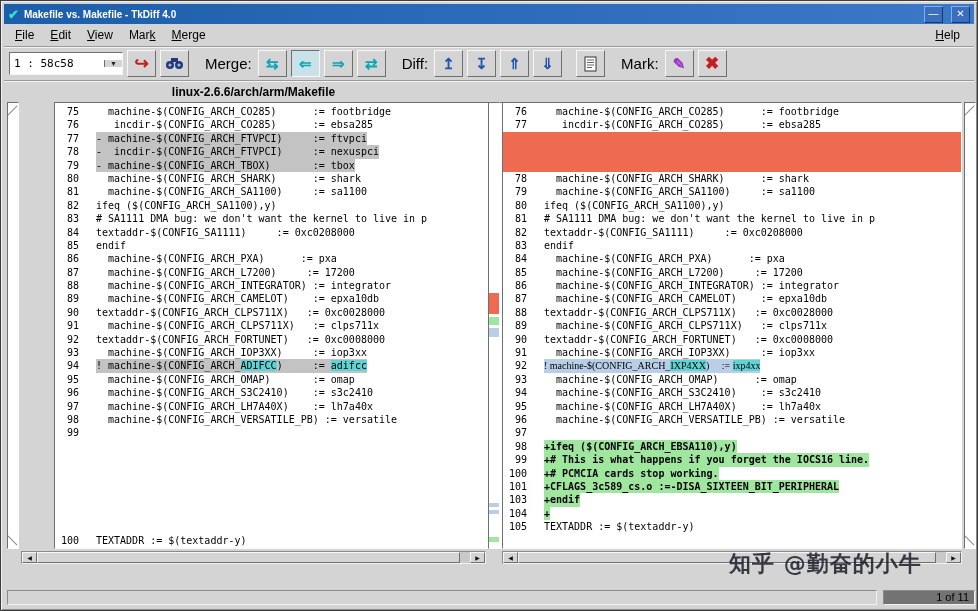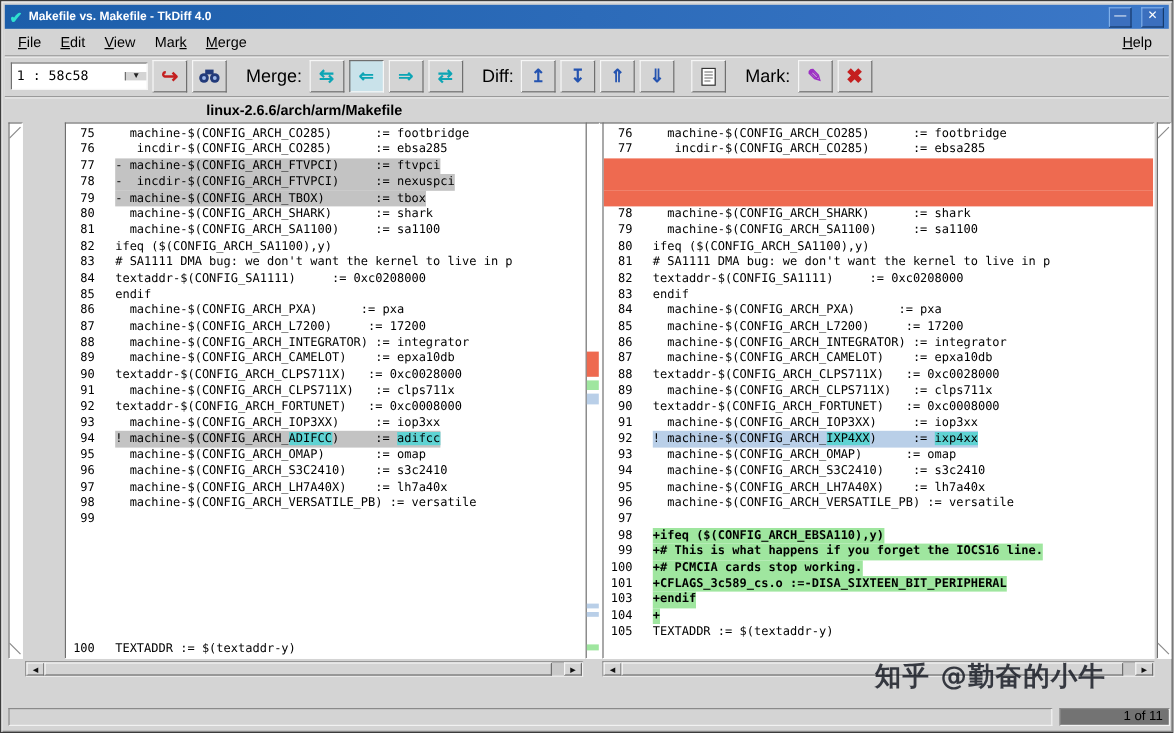--- a/index.html
+++ b/index.html
@@ -52,21 +52,21 @@
     border-color:#6f6f6f #ffffff #ffffff #6f6f6f;overflow:hidden;padding-top:2px;box-sizing:border-box;}
   .vstrip{position:absolute;top:101px;height:447px;width:12px;background:#fff;
     border:1px solid;border-color:#6f6f6f #ffffff #ffffff #6f6f6f;box-sizing:border-box;}
   .diag{position:absolute;width:13px;height:1px;background:#8a8a8a;transform:rotate(-45deg);}
   .mk{position:absolute;left:0;right:0;}
   .drow{display:flex;height:13.4px;line-height:13.4px;white-space:pre;
     font-family:"DejaVu Sans Mono",monospace;font-size:10px;}
   .lnum{flex:0 0 24px;text-align:right;}
   .ltext{margin-left:17px;white-space:pre;}
   .bg-del,.bg-change{background:var(--delete-bg,#c3c3c3);}
-  .bg-changeR{background:var(--change-bg,#b9cfe8);}
+  .bg-changeR{background:var(--change-bg,#b9cfe8);font-family:Liberation Serif, serif;}
   .bg-add{background:var(--add-bg,#9fe69f);font-weight:bold;}
   .mark{background:var(--inline-bg,#5fd3d3);}
   .drow.pad{background:var(--pad-bg,#ee6a50);}
   
   .hscroll{position:absolute;top:550px;height:13px;background:#c9c9c9;border:1px solid;
     border-color:#8a8a8a #f2f2f2 #f2f2f2 #8a8a8a;display:flex;box-sizing:border-box;}
   .hs-arrow{width:13px;background:#d4d4d4;border:1px solid;flex:none;
     border-color:#f6f6f6 #6f6f6f #6f6f6f #f6f6f6;display:flex;align-items:center;
     justify-content:center;font-size:6px;color:#111;}
   .hs-thumb{flex:1;background:#d4d4d4;border:1px solid;

